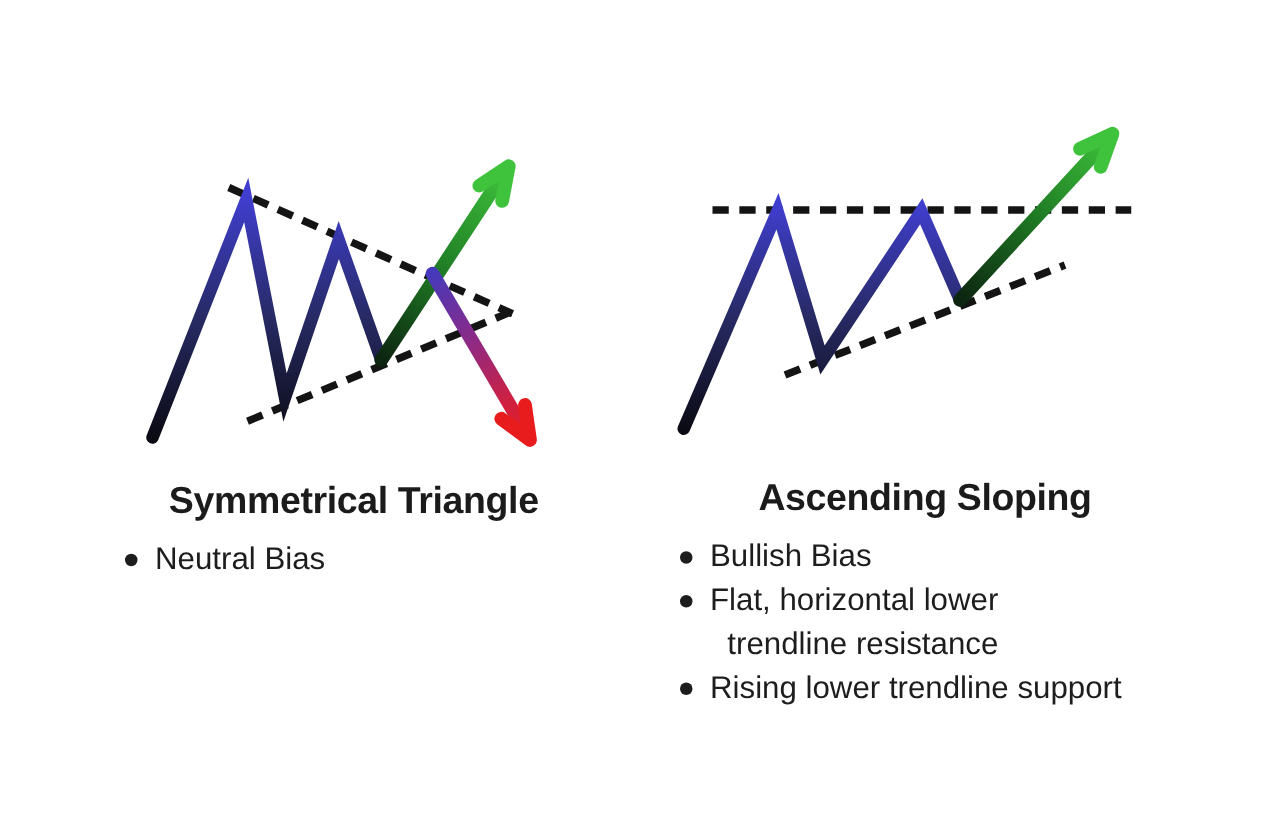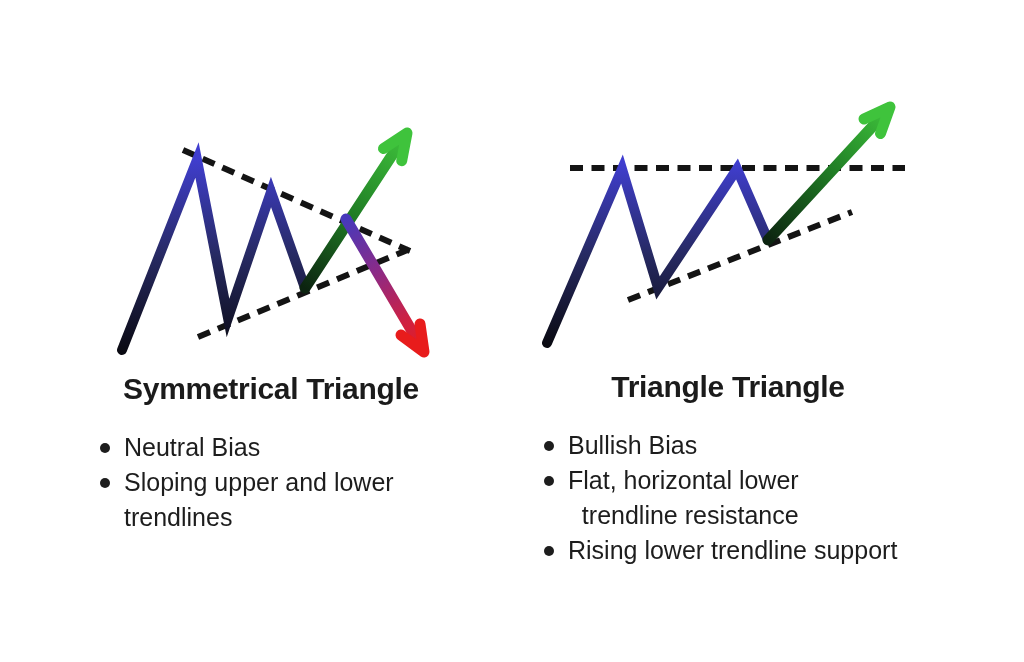--- a/index.html
+++ b/index.html
@@ -11,21 +11,21 @@
     overflow: hidden;
   }
   .canvas { position: absolute; inset: 0; }
   svg.diagram { position: absolute; overflow: visible; }
   #left-diagram  { left: 100px; top: 90px; width: 340px; height: 280px; }
   #right-diagram { left: 530px; top: 90px; width: 390px; height: 270px; }
 
   .panel-title {
     position: absolute;
     width: 400px;
-    margin: 0;
+    margin: 12px;
     text-align: center;
     font-size: 30px;
     font-weight: 700;
     letter-spacing: -0.3px;
     color: #1b1b1b;
     line-height: 38px;
   }
   #left-title  { left: 71px;  top: 370px; }
   #right-title { left: 528px; top: 368px; }
 
@@ -109,31 +109,26 @@
     <path d="M570,168 L905,168" fill="none" stroke-width="6" stroke-dasharray="13 8.5" stroke="#141414"></path>
     <path d="M628,300 L852,212" fill="none" stroke-width="6" stroke-dasharray="13 8.5" stroke="#141414"></path>
 
     <path d="M547,343 L622,169 L658,288 L737,169 L768,240" fill="none" stroke="url(#gradRZig)" stroke-width="10" stroke-linecap="round" stroke-linejoin="miter"></path>
 
     <path d="M768,240 L884,114" fill="none" stroke="url(#gradRGreen)" stroke-width="11" stroke-linecap="round"></path>
     <polyline points="864,119 890,107 880.5,133.5" fill="none" stroke-width="11" stroke-linecap="round" stroke-linejoin="round" stroke="#3fc33c"></polyline>
   </svg>
 
   <h2 id="left-title" class="panel-title">Symmetrical Triangle</h2>
-  <h2 id="right-title" class="panel-title">Triangle Triangle</h2>
+  <h2 id="right-title" class="panel-title">Ascending Sloping</h2>
 
   <ul id="left-list" class="bullet-list">
     <li class="bullet-item">
       <span class="dot"></span>
       <span class="bullet-text">Neutral Bias</span>
-    </li>
-    <li class="bullet-item">
-      <span class="dot"></span>
-      <span class="bullet-text">Sloping upper and lower
-trendlines</span>
     </li>
   </ul>
 
   <ul id="right-list" class="bullet-list">
     <li class="bullet-item">
       <span class="dot"></span>
       <span class="bullet-text">Bullish Bias</span>
     </li>
     <li class="bullet-item">
       <span class="dot"></span>

